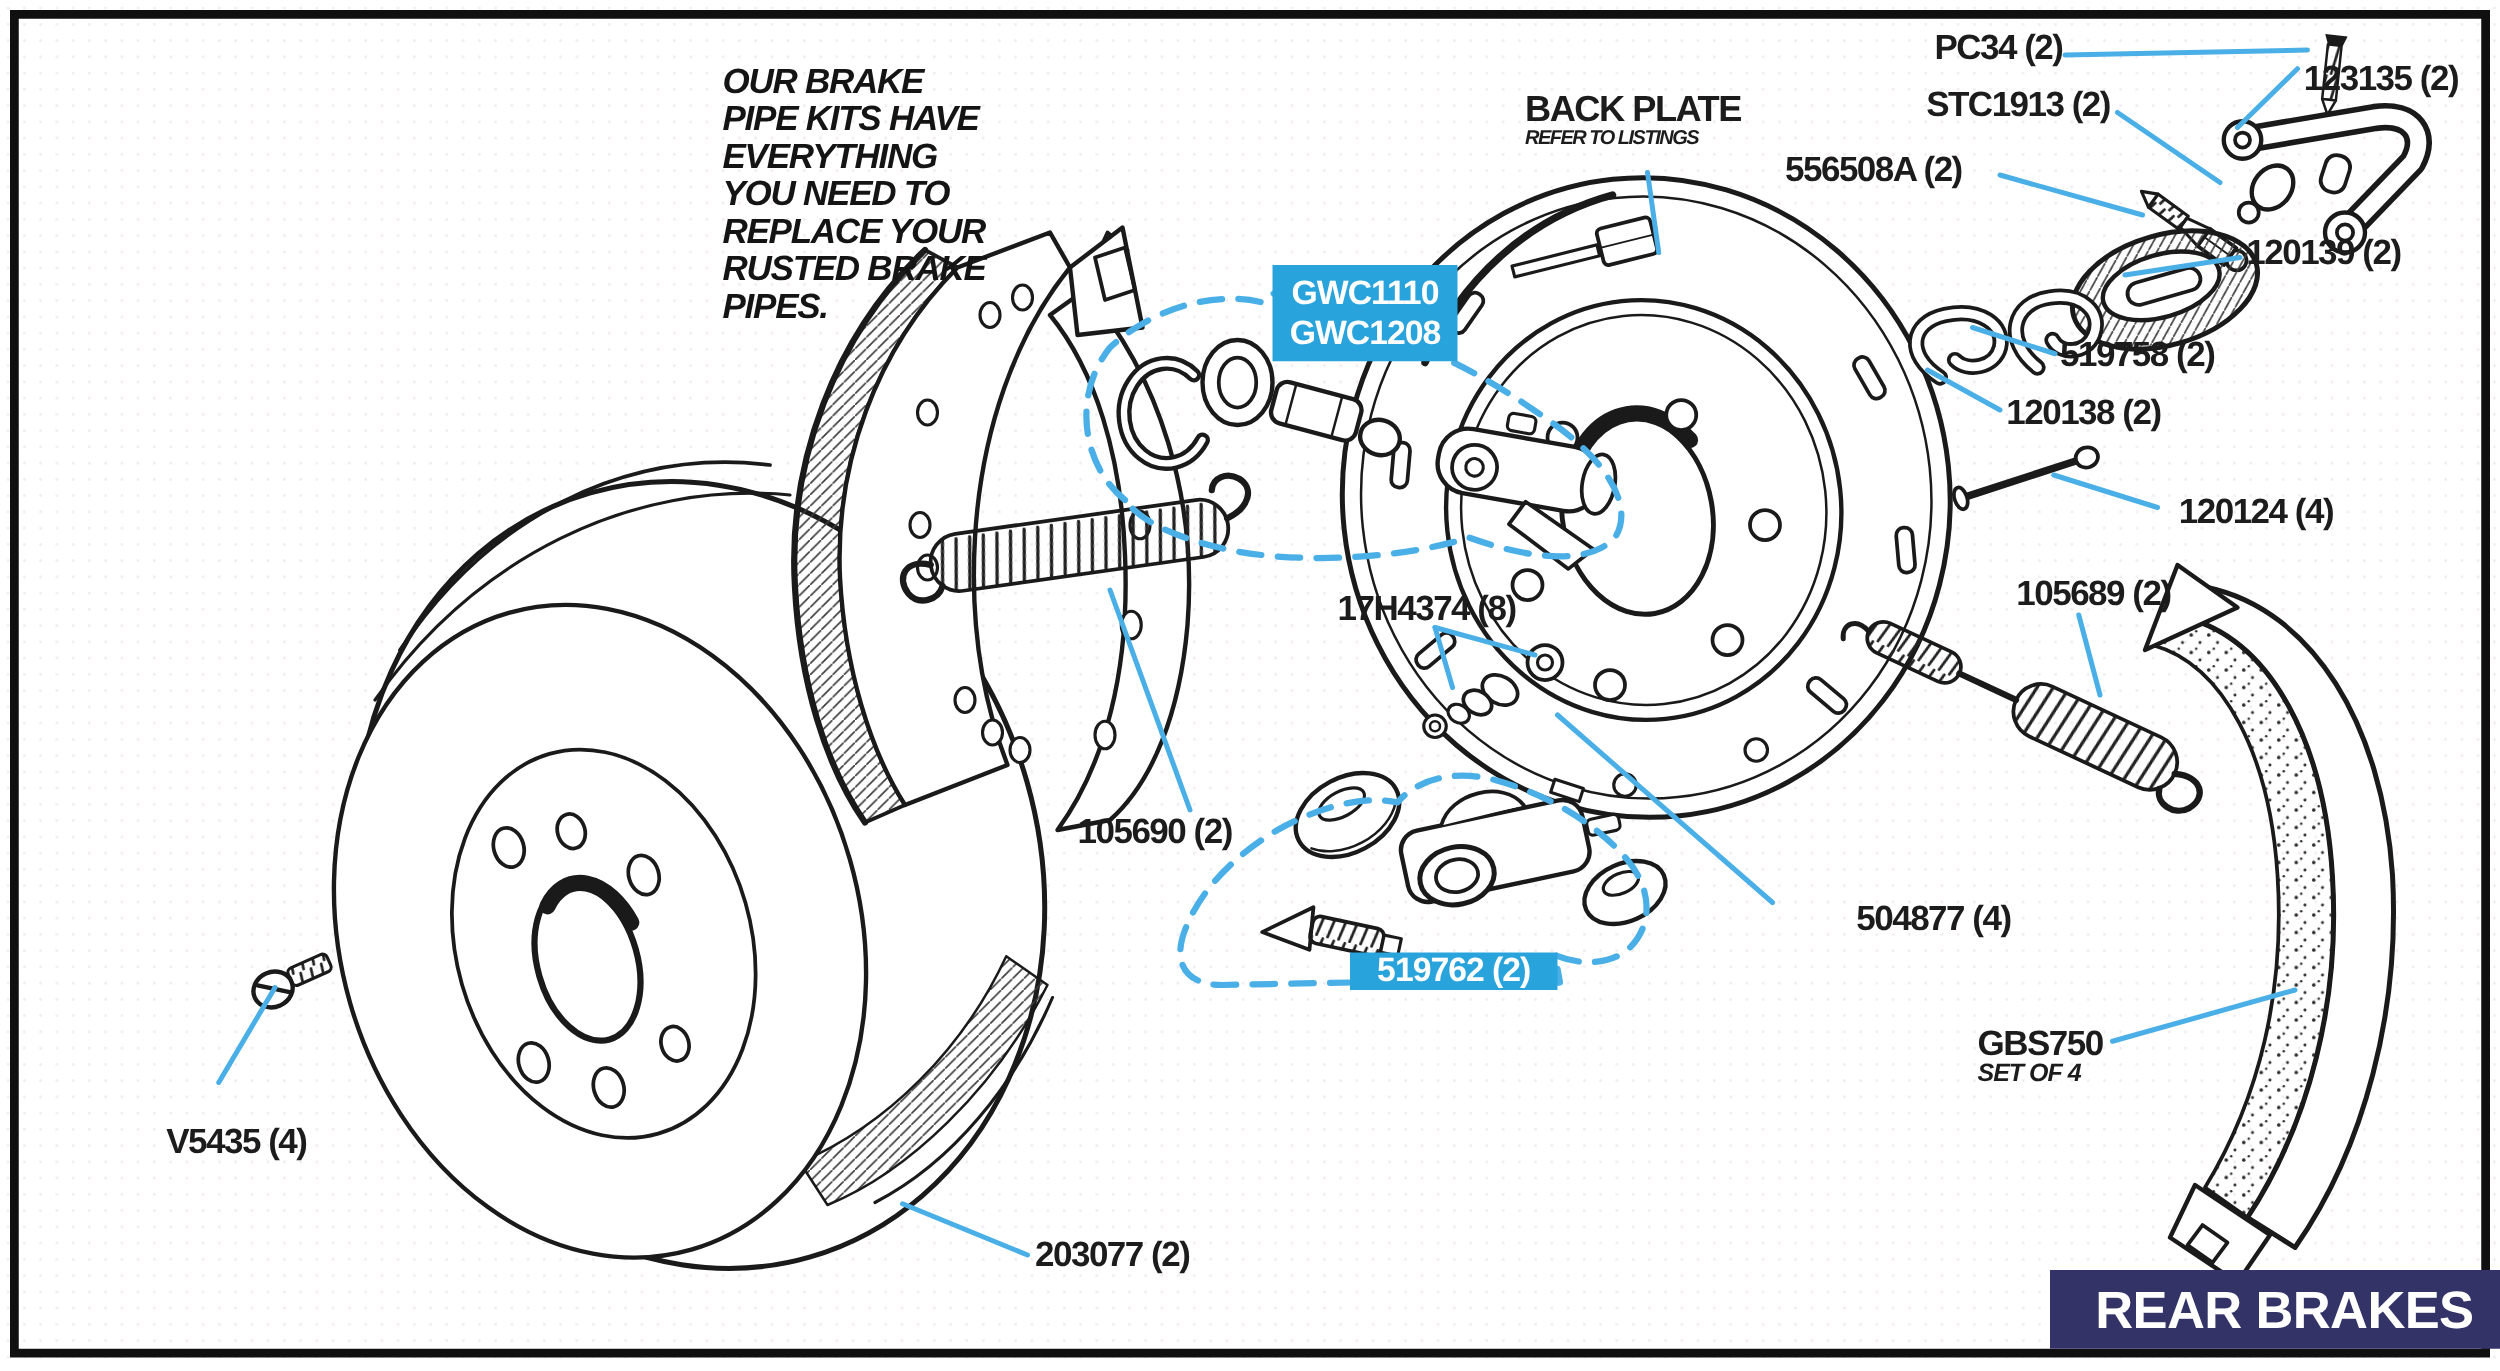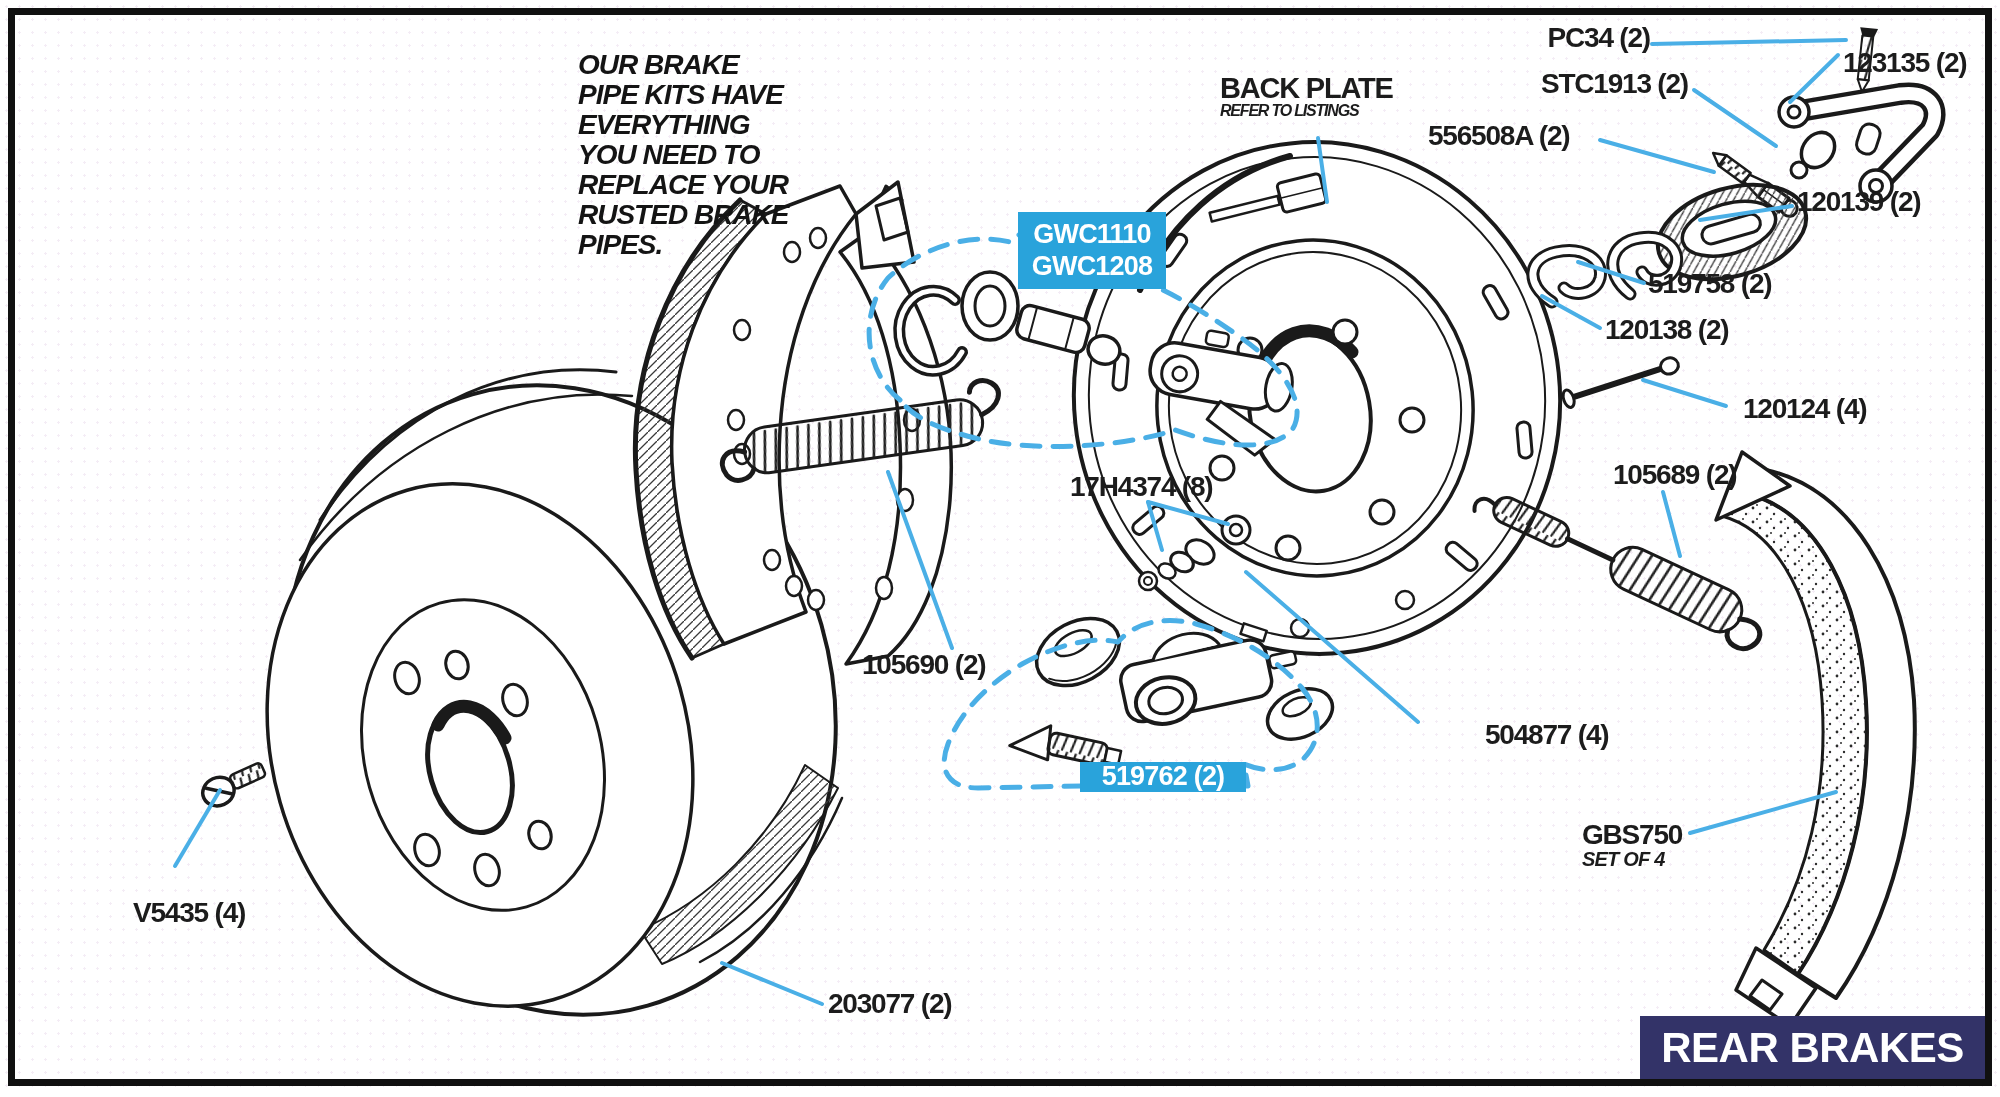--- a/index.html
+++ b/index.html
@@ -41,21 +41,21 @@
     color:#141414;letter-spacing:-1px;
   }
   .kitbox{
     position:absolute;background:var(--highlight-blue);color:#fff;z-index:3;
     display:flex;flex-direction:column;align-items:center;justify-content:center;
     font-weight:700;font-size:27px;line-height:1.15;letter-spacing:-0.8px;
   }
   .badge{
     position:absolute;left:1640px;top:1016px;width:345px;height:63px;z-index:3;
     background:var(--badge-navy);color:#fff;display:flex;align-items:center;justify-content:center;
-    font-weight:700;font-size:42px;letter-spacing:-0.5px;
+    font-weight:700;font-size:42px;letter-spacing:-0.5px;padding-left:15px;
   }
 </style>
 </head>
 <body>
 
 <svg class="art" width="2000" height="1097" viewBox="0 0 2000 1097">
   <defs>
     <pattern id="coil" width="11" height="48" patternUnits="userSpaceOnUse">
       <path d="M9,2 L3,46" stroke="#222" stroke-width="2.6" fill="none"></path>
     </pattern>

